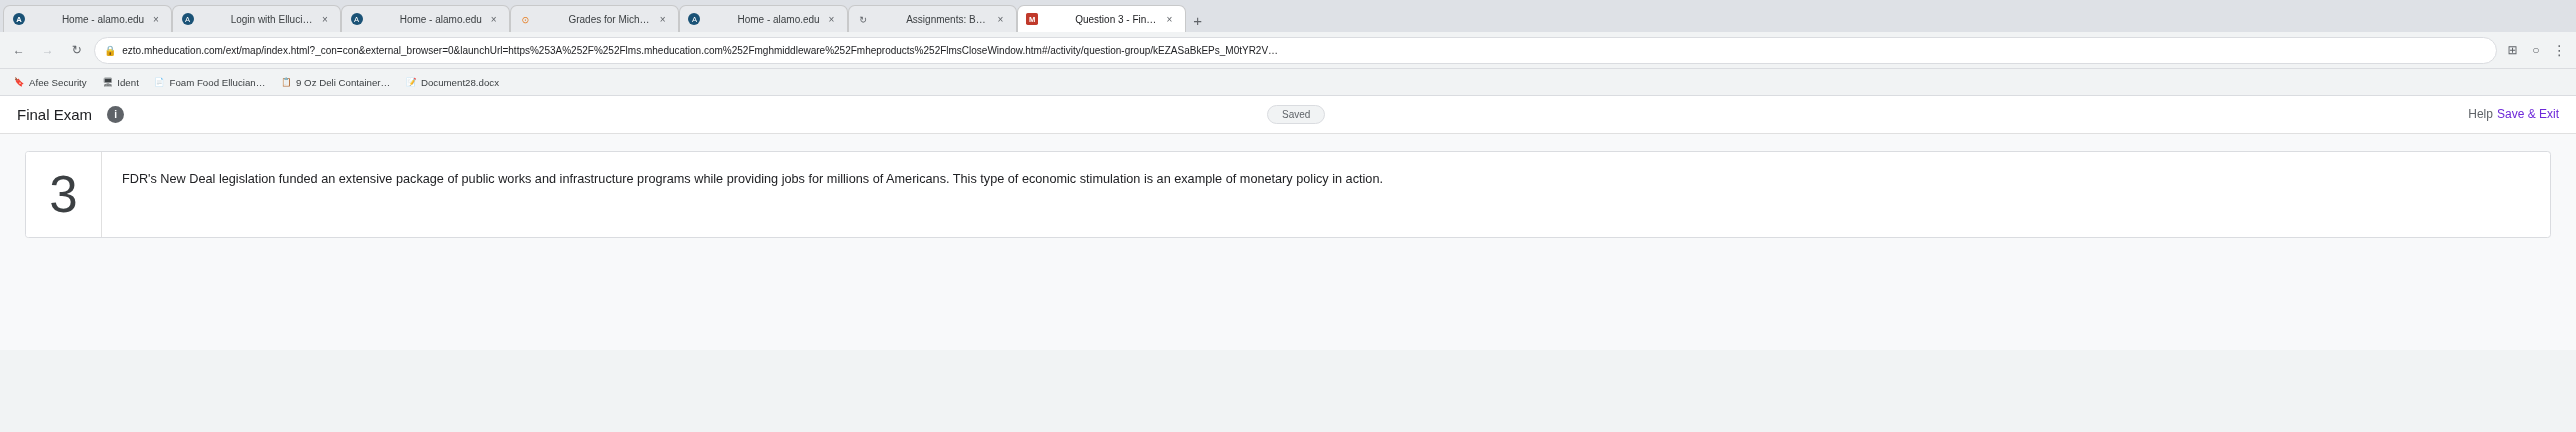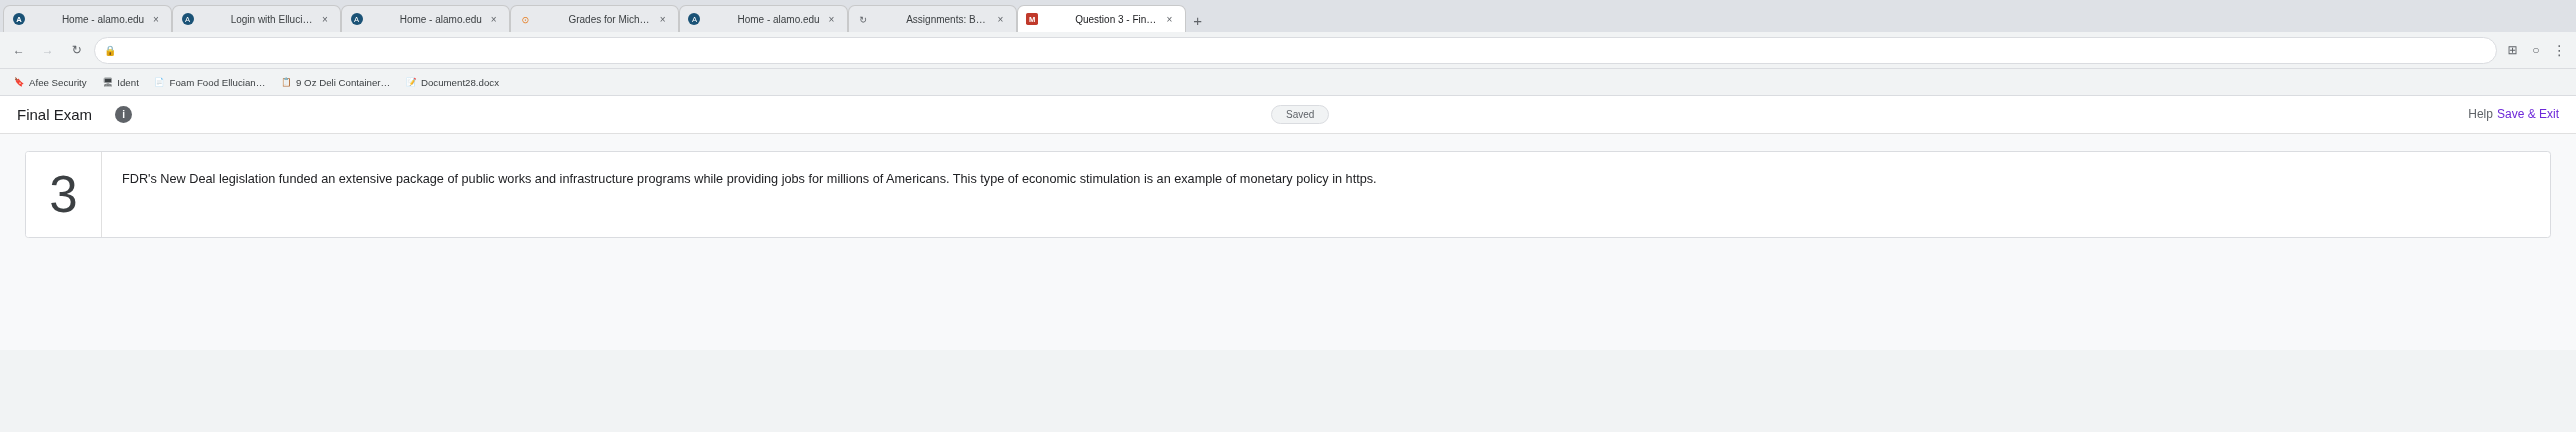--- a/index.html
+++ b/index.html
@@ -186,21 +186,21 @@
       display: flex;
       align-items: center;
       justify-content: space-between;
       padding: 8.5px 17px;
       background: #fff;
       border-bottom: 0.8px solid #e0e0e0;
     }
     .exam-title-area {
       display: flex;
       align-items: center;
-      gap: 23px;
+      gap: 15px;
     }
     .exam-title {
       font-size: 15px;
       font-weight: 500;
       color: #202124;
     }
     .info-icon {
       width: 17px;
       height: 17px;
       border-radius: 50%;
@@ -328,20 +328,21 @@
 
   <div class="tab-new">+</div>
 </div>
 
 <div class="address-bar-row">
   <div class="nav-btn">←</div>
   <div class="nav-btn disabled">→</div>
   <div class="nav-btn">↻</div>
   <div class="address-field">
     <span style="font-size:10px;color:#5f6368;">🔒</span>
+    <span class="address-text">ezto.mheducation.com/ext/map/index.html?_con=con&amp;external_browser=0&amp;launchUrl=https%253A%252F%252Flms.mheducation.com%252Fmghmiddleware%252Fmheproducts%252FlmsCloseWindow.htm#/activity/question-group/kEZASaBkEPs_M0tYR2V…</span>
   </div>
   <div class="address-icons">
     <div class="addr-icon" style="font-size:12px;">⊞</div>
     <div class="addr-icon" style="font-size:12px;">○</div>
     <div class="addr-icon" style="font-size:13.5px;">⋮</div>
   </div>
 </div>
 
 <div class="bookmarks-bar">
   <div class="bookmark-item">
@@ -379,18 +380,18 @@
       <span class="save-exit-btn">Save &amp; Exit</span>
     </div>
   </div>
 
   <div class="question-area">
     <div class="question-card">
       <div class="question-number-box">
         <span class="question-number">3</span>
       </div>
       <div class="question-text-area">
-        <p class="question-text">FDR's New Deal legislation funded an extensive package of public works and infrastructure programs while providing jobs for millions of Americans. This type of economic stimulation is an example of monetary policy in https.</p>
+        <p class="question-text">FDR's New Deal legislation funded an extensive package of public works and infrastructure programs while providing jobs for millions of Americans. This type of economic stimulation is an example of monetary policy in action.</p>
       </div>
     </div>
   </div>
 </div>
 
 
 </body></html>

